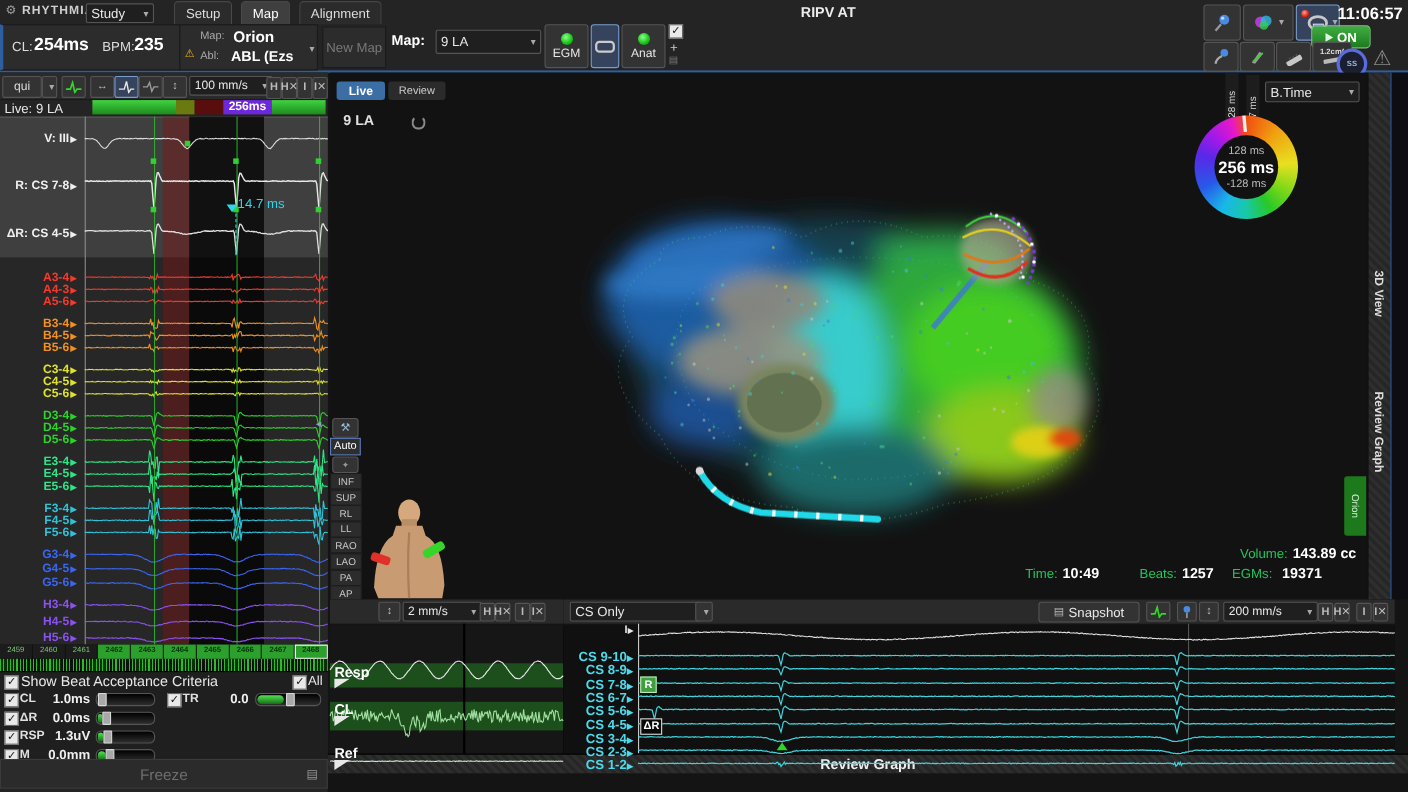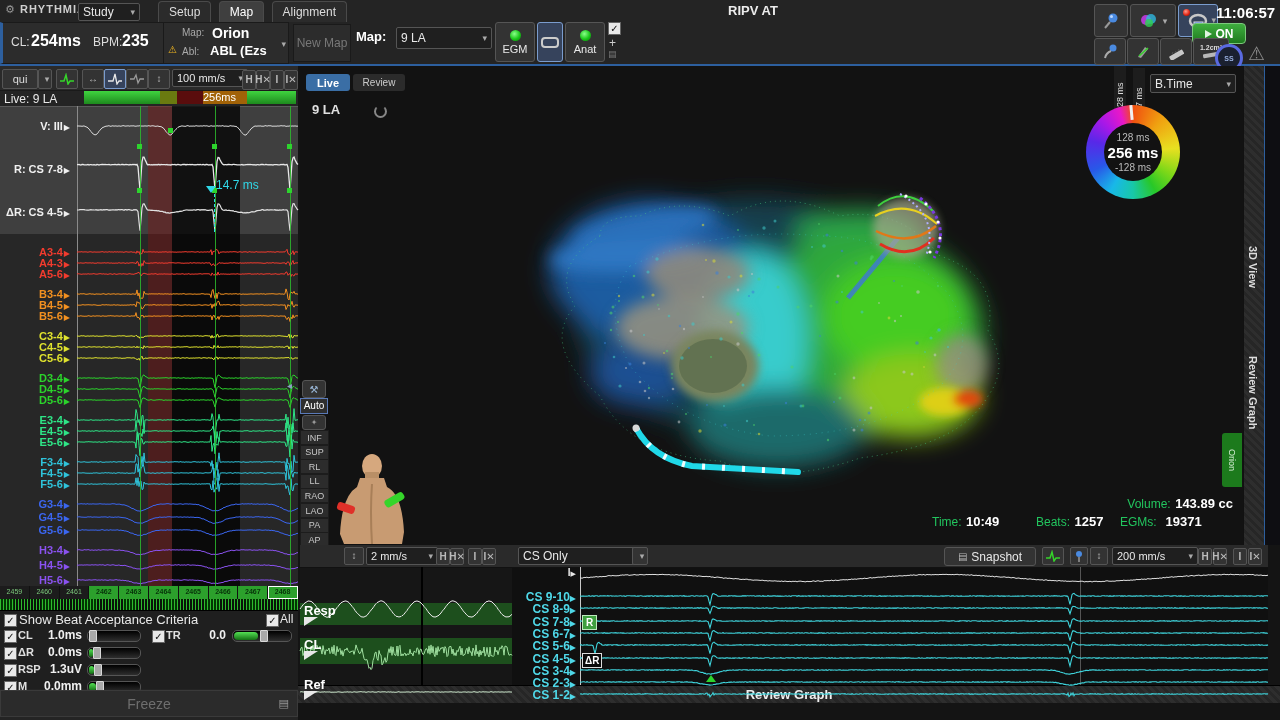--- a/index.html
+++ b/index.html
@@ -227,21 +227,21 @@
           <span class="cal">I</span>
           <span class="cal x">✕</span>
         </div>
     </div>
     <span class="abs" style="left:4px;top:26px;font-size:12px;color:#e8e8e8;z-index:4;">Live: 9 LA</span>
 
     <div class="abs" style="left:84px;top:25px;width:212px;height:13px;display:flex;z-index:4;">
       <div style="width:76px;background:linear-gradient(#3fd43f,#1e8a1e);"></div>
       <div style="width:17px;background:#6a7a10;"></div>
       <div style="width:26px;background:#5a0d0d;"></div>
-      <div style="width:44px;background:#a16207;font-size:11px;font-weight:normal;color:#fff;line-height:13px;">256ms</div>
+      <div style="width:44px;background:#6d28d9;text-align:center;font-size:11px;font-weight:bold;color:#fff;line-height:13px;">256ms</div>
       <div style="flex:1;background:linear-gradient(#3fd43f,#1e8a1e);"></div>
     </div>
 
     <div class="abs" style="left:0;top:40px;width:298px;height:128px;background:#3f3f3f;border-top:1px solid #5a5a5a;z-index:0;"></div>
     <div class="abs" style="left:0;top:168px;width:298px;height:352px;background:#272727;z-index:0;"></div>
 
     <div class="abs" style="left:148px;top:40px;width:24px;height:480px;background:rgba(130,18,18,.42);z-index:1;"></div>
     <div class="abs" style="left:172px;top:40px;width:68px;height:480px;background:rgba(0,0,0,.72);z-index:1;"></div>
     <div class="abs" style="left:77px;top:40px;width:1px;height:480px;background:#8a8a8a;z-index:2;"></div>
     <div class="gline" style="left:140px;top:40px;height:480px;"></div>

